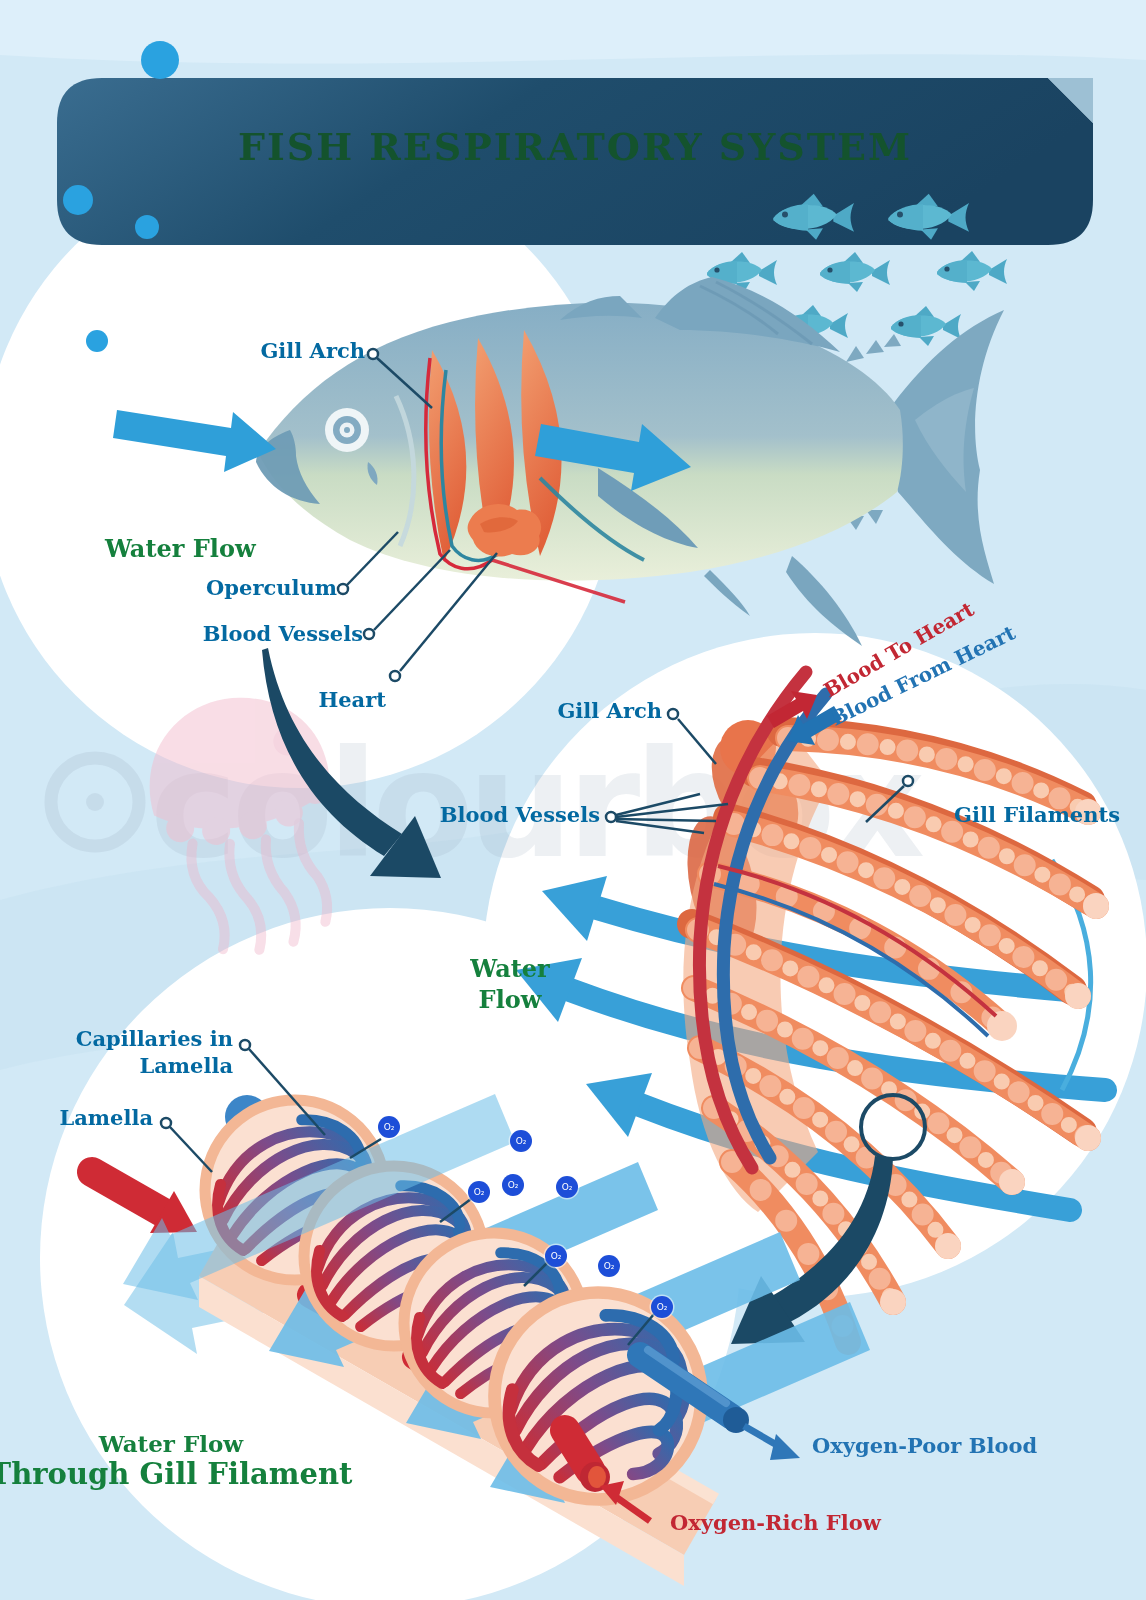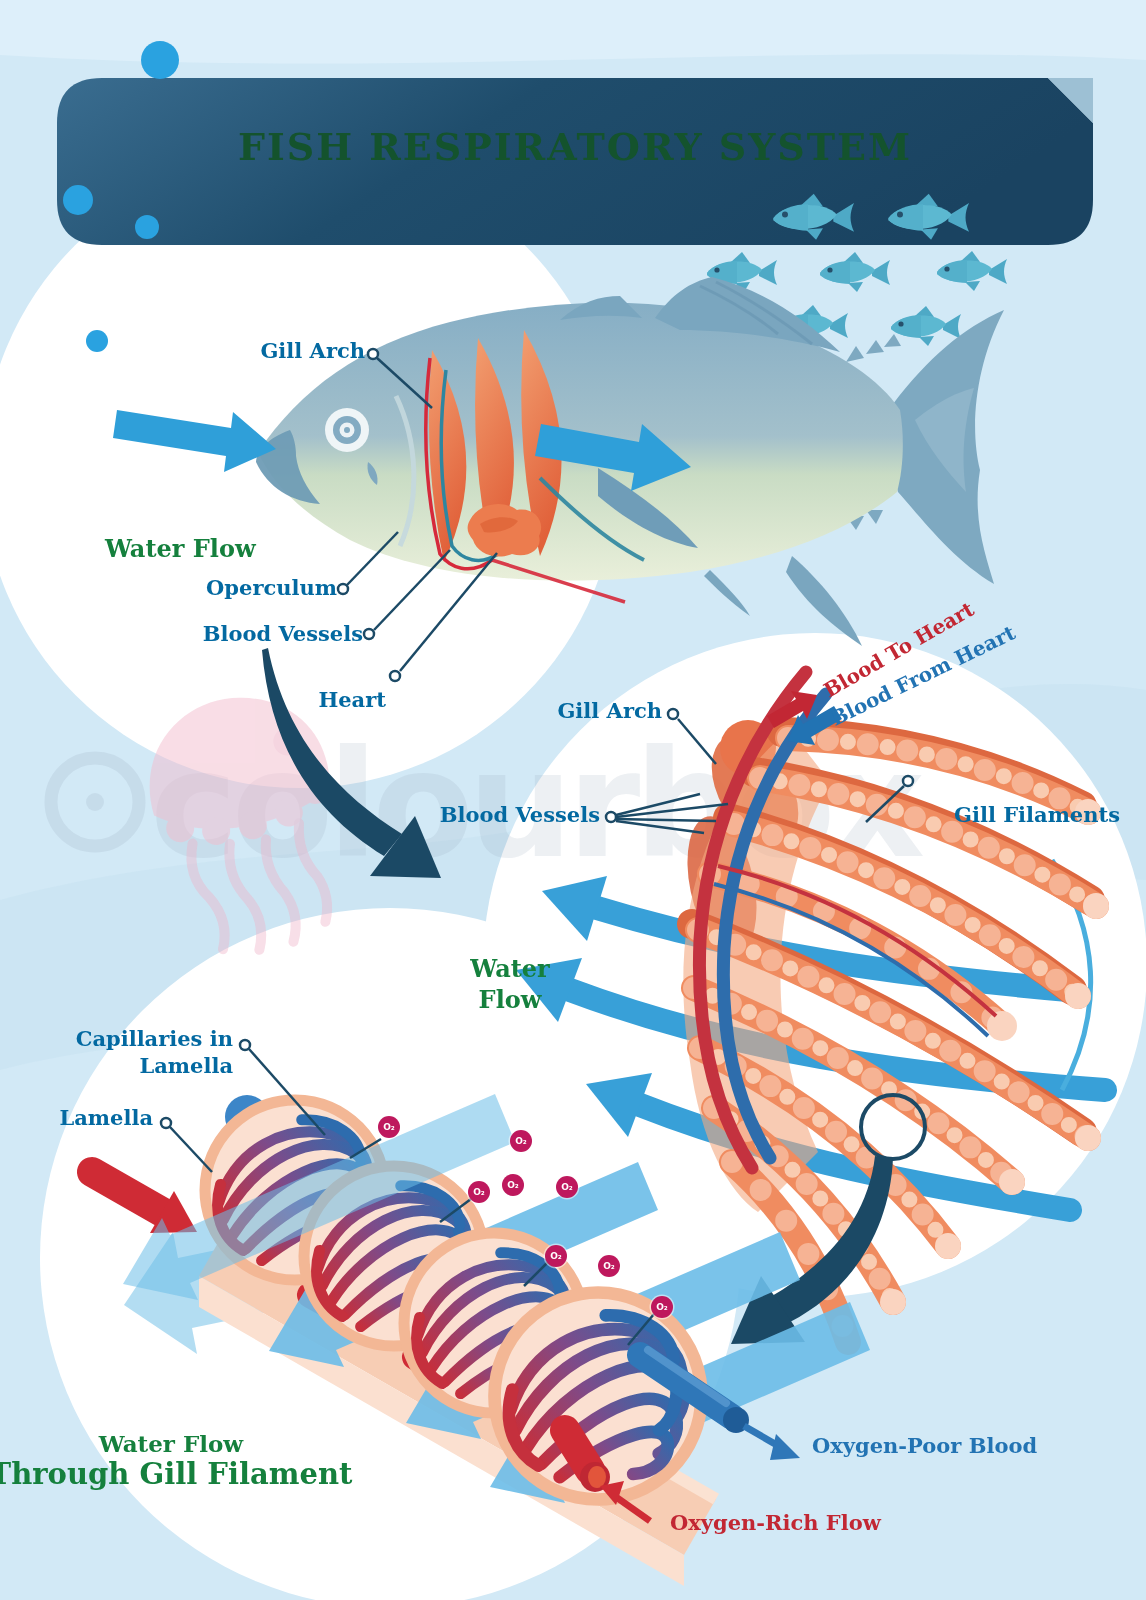--- a/index.html
+++ b/index.html
@@ -8,22 +8,22 @@
   .stage svg.art{position:absolute;left:0;top:0;}
   .lbl{position:absolute;font-weight:bold;color:#0369a1;font-size:21px;line-height:1.05;white-space:nowrap;}
   .lbl.r{text-align:right;}
   .lbl.c{text-align:center;}
   .water{color:#15803d;font-size:24px;margin-top:40px;}
   .red{color:#c22733;}
   .blue{color:#2273b3;}
   .rot{transform-origin:center;}
   .title{position:absolute;left:57px;top:124px;width:1036px;text-align:center;
          font-size:38px;font-weight:bold;color:#14532d;letter-spacing:2px;}
-  .o2{position:absolute;width:22px;height:22px;border-radius:50%;background:#be185d;
-      color:#fff;font-family:"DejaVu Sans",sans-serif;font-weight:bold;font-size:9px;
+  .o2{position:absolute;width:22px;height:22px;border-radius:50%;background:#1d4ed8;
+      color:#fff;font-family:"DejaVu Sans",sans-serif;font-weight:normal;font-size:9px;
       display:flex;align-items:center;justify-content:center;box-shadow:0 0 0 1.5px rgba(255,255,255,.5);}
 </style>
 </head>
 <body>
 
 <div class="stage">
 
 <svg class="art" width="1146" height="1600" viewBox="0 0 1146 1600">
   <defs>
     <linearGradient id="bannerG" x1="0" y1="0" x2="1" y2="0.25">

